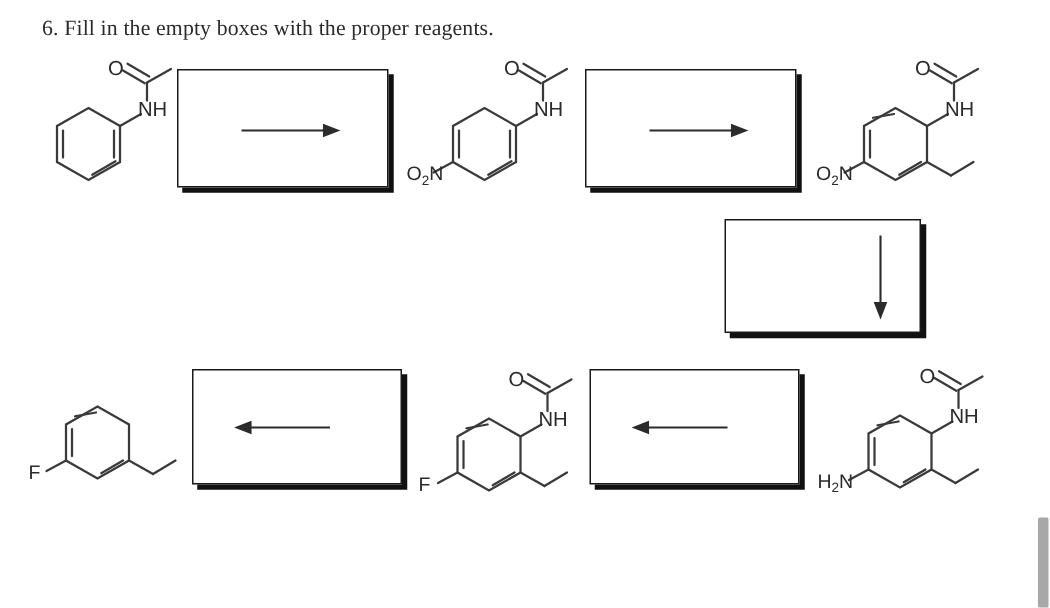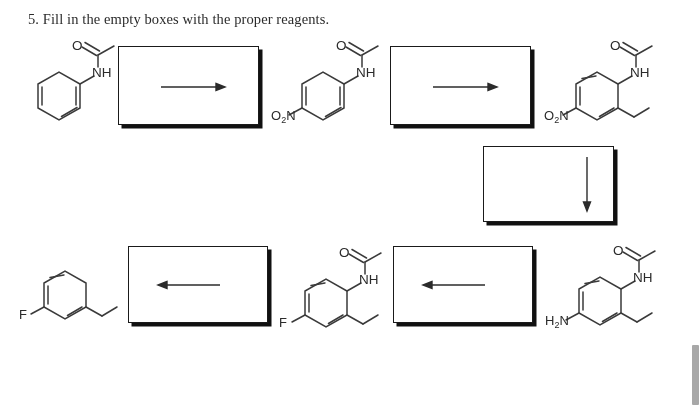--- a/index.html
+++ b/index.html
@@ -66,21 +66,21 @@
     height: 60px;
     background: #a8a8a8;
     border-radius: 1px;
   }
 </style>
 </head>
 <body>
 
 <div id="page">
 
-  <div class="question-title">5. Fill in the empty boxes with the proper reagents.</div>
+  <div class="question-title">6. Fill in the empty boxes with the proper reagents.</div>
 
   <div class="mol" style="left:26px; top:38px;">
     <svg width="110" height="95" viewBox="0 0 110 95">
       <g fill="none" stroke="#3a3a3a" stroke-width="1.5" stroke-linecap="round">
 
         <polygon points="12,46 12,70 33,82 54,70 54,46 33,34"></polygon>
         <line x1="16" y1="49" x2="16" y2="67"></line>
         <line x1="50" y1="49" x2="50" y2="67"></line>
         <line x1="35.5" y1="78.5" x2="51" y2="69.5"></line>
 

